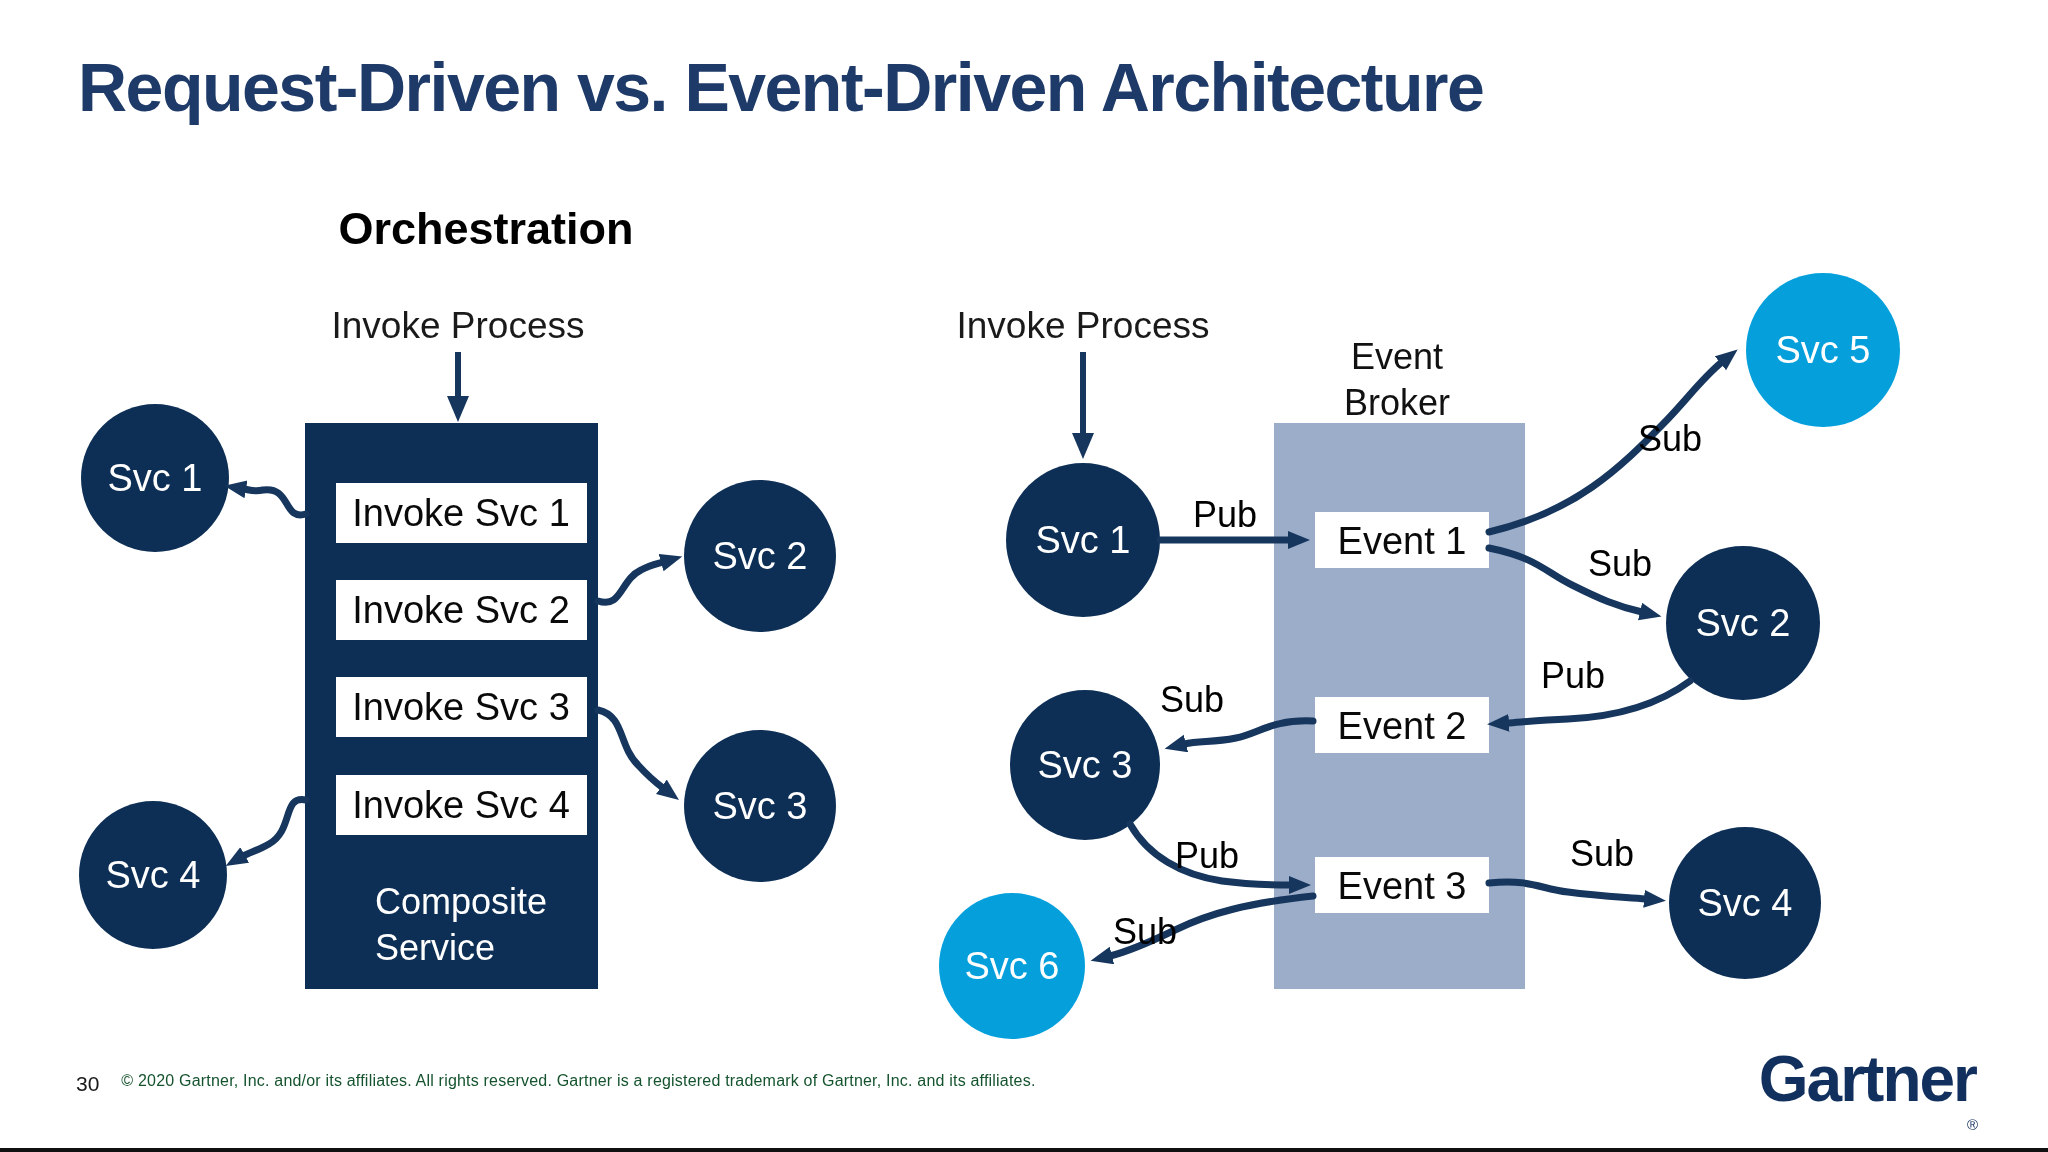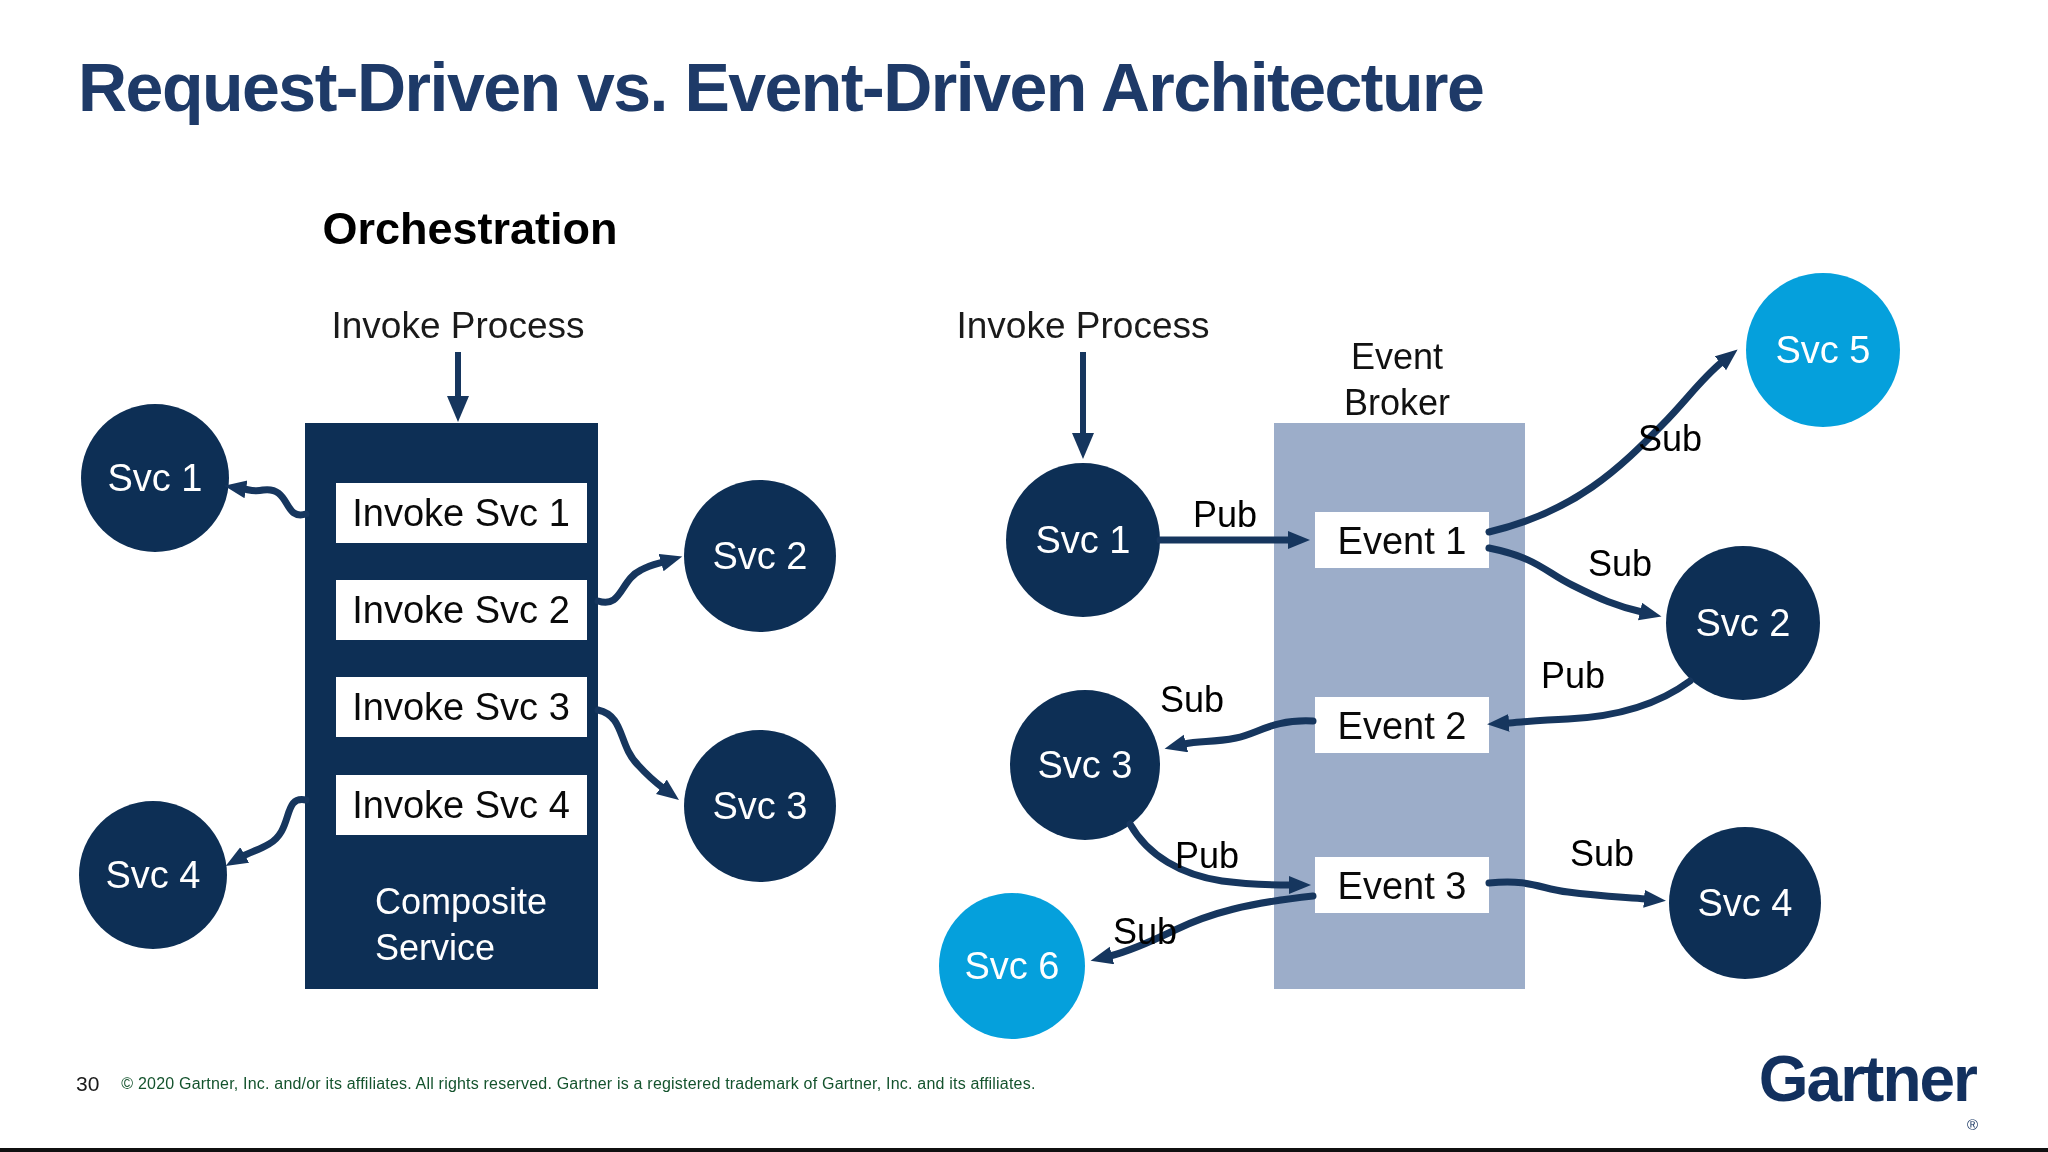--- a/index.html
+++ b/index.html
@@ -6,37 +6,37 @@
   #slide{
     position:relative;width:2048px;height:1152px;background:#ffffff;
     font-family:"Liberation Sans",sans-serif;overflow:hidden;
   }
   #slide-title{
     position:absolute;left:78px;top:48px;font-size:68px;font-weight:bold;
     letter-spacing:-1.5px;color:#1e3a68;white-space:nowrap;
   }
   .heading{
     position:absolute;top:203px;transform:translateX(-50%);
-    font-size:45px;font-weight:bold;color:#000;white-space:nowrap;
+    font-size:45px;font-weight:bold;color:#000;white-space:nowrap;margin-left:16px;
   }
   #heading-orchestration{left:470px;}
   #heading-choreography{left:1410px;}
   #diagram-svg{position:absolute;left:0;top:0;}
   svg text{font-family:"Liberation Sans",sans-serif;}
   .lbl-invoke{font-size:37px;fill:#1a1a1a;}
   .lbl-step{font-size:38px;fill:#0a0a0a;}
   .lbl-circle{font-size:38px;fill:#ffffff;}
   .lbl-event{font-size:38px;fill:#0a0a0a;}
   .lbl-pubsub{font-size:36px;fill:#000000;}
   .lbl-white{font-size:36px;fill:#ffffff;}
   .lbl-broker{font-size:36px;fill:#111111;}
   .arrow{stroke:#16365e;stroke-width:7;fill:none;stroke-linecap:round;}
   .arrow-straight{stroke:#16365e;stroke-width:6;fill:none;}
   #footer{
-    position:absolute;left:76px;top:1072px;display:flex;align-items:center;
+    position:absolute;left:76px;top:1072px;display:flex;align-items:flex-start;
   }
   #page-number{font-size:21px;color:#1a1a1a;}
   #copyright{font-size:16px;color:#14532d;margin-left:22px;letter-spacing:0.2px;}
   #logo{
     position:absolute;right:72px;top:1042px;color:#12305e;
     font-size:64px;font-weight:bold;letter-spacing:-2px;display:flex;align-items:flex-end;flex-direction:column;
   }
   #logo-reg{font-size:15px;font-weight:normal;margin-left:2px;padding-bottom:6px;}
   #bottom-bar{position:absolute;left:0;bottom:0;width:100%;height:4px;background:#101010;}
 </style>

